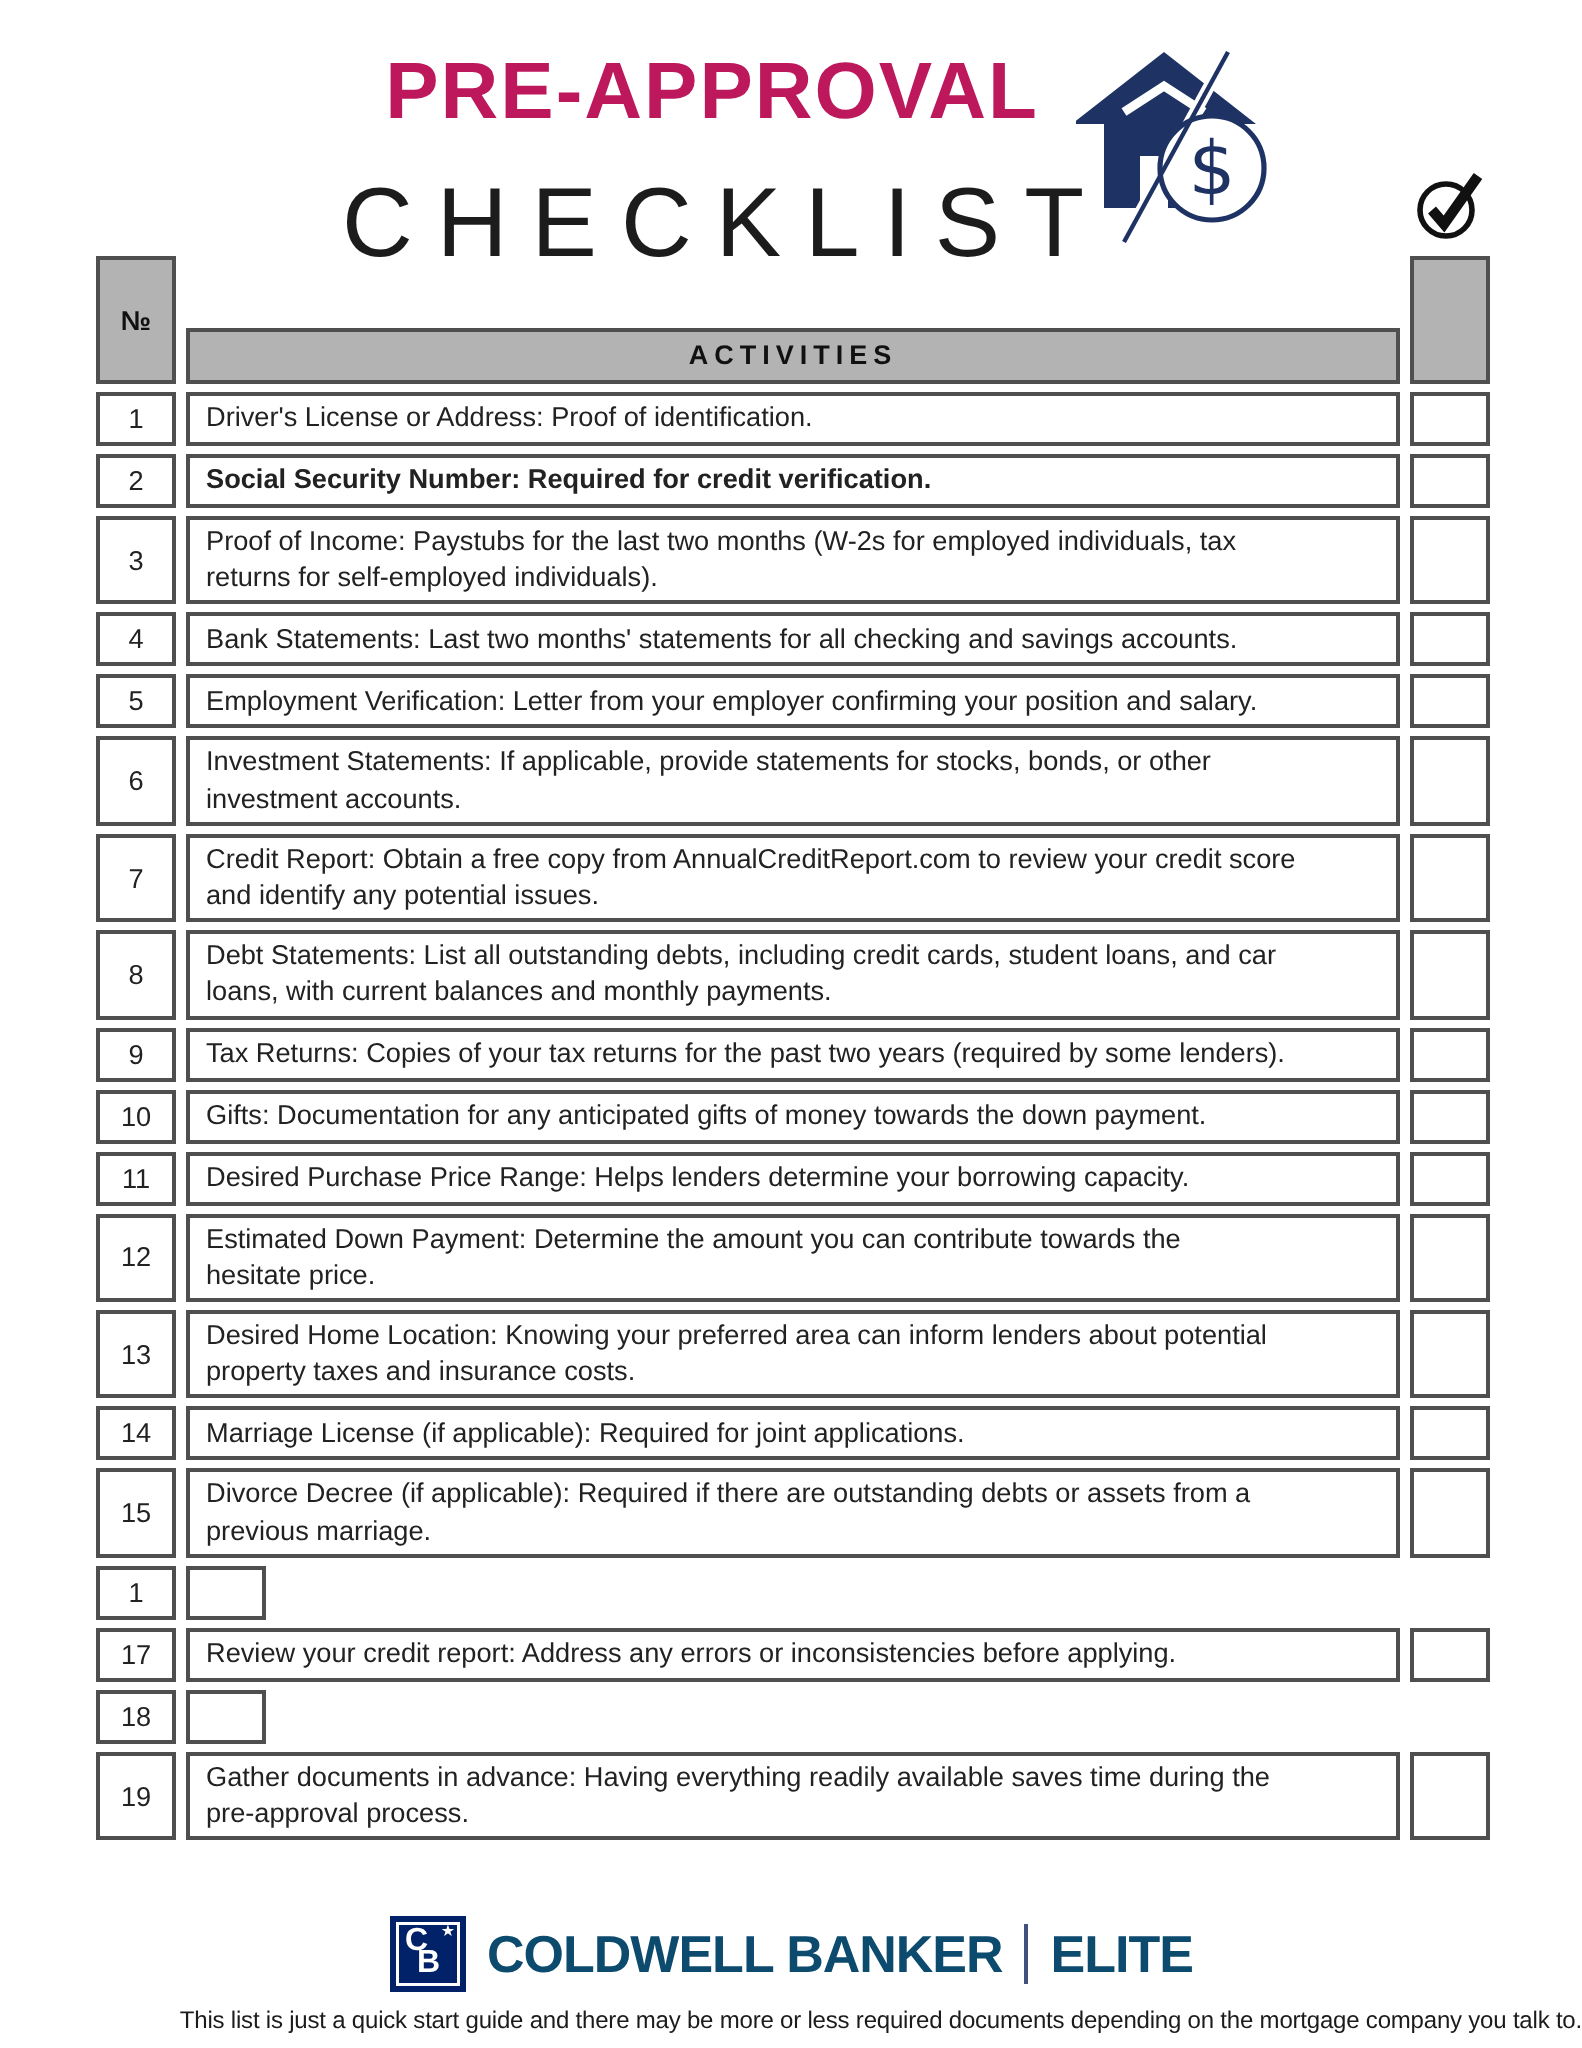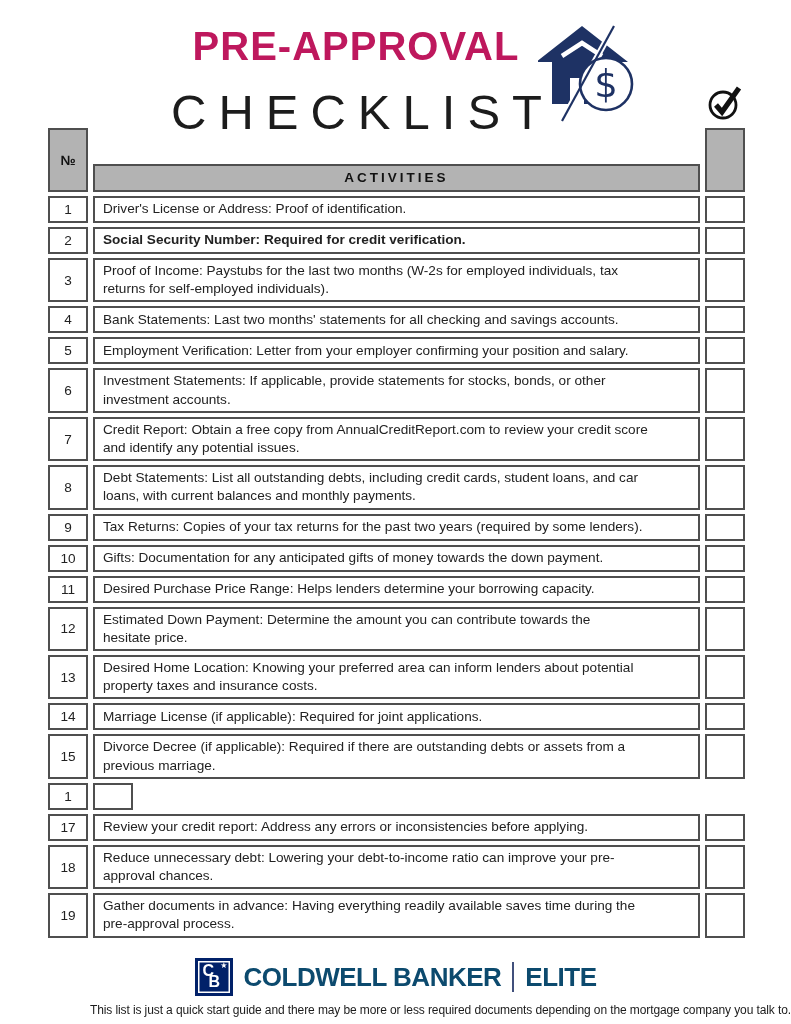--- a/index.html
+++ b/index.html
@@ -206,22 +206,20 @@
     </div>
 
     <div class="row">
       <div class="cell num-cell">17</div>
       <div class="cell act-cell">Review your credit report: Address any errors or inconsistencies before applying.</div>
       <div class="cell check-cell"></div>
     </div>
 
     <div class="row">
       <div class="cell num-cell">18</div>
-      <div class="cell act-cell">Reduce unnecessary debt: Lowering your debt-to-income ratio can improve your pre-
-approval chances.</div>
       <div class="cell check-cell"></div>
     </div>
 
     <div class="row">
       <div class="cell num-cell">19</div>
       <div class="cell act-cell">Gather documents in advance: Having everything readily available saves time during the
 pre-approval process.</div>
       <div class="cell check-cell"></div>
     </div>
 

